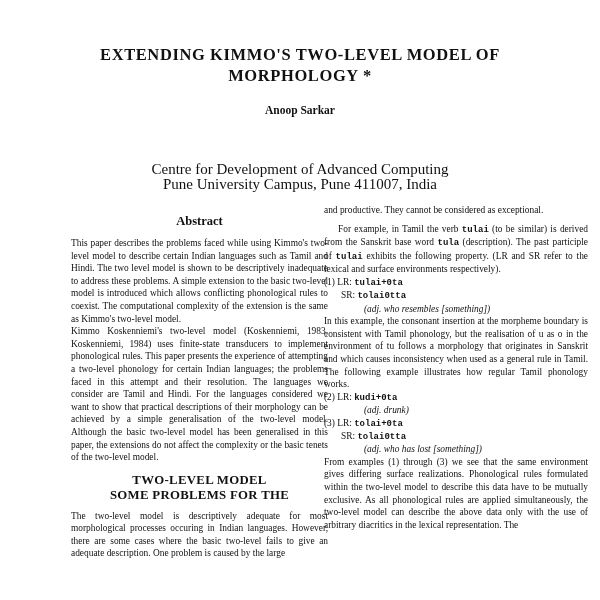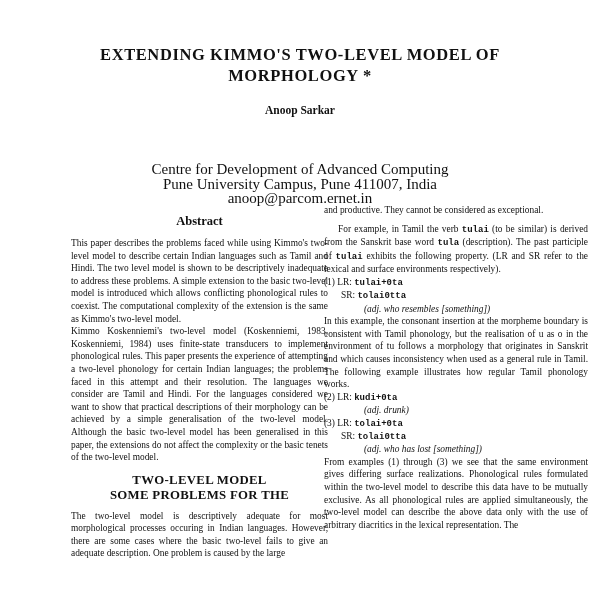--- a/index.html
+++ b/index.html
@@ -30,21 +30,20 @@
 <body>
 
 <div class="title">
   <div>EXTENDING KIMMO'S TWO-LEVEL MODEL OF</div>
   <div>MORPHOLOGY *</div>
 </div>
 <div class="author">Anoop Sarkar</div>
 <div class="affil">
   <div>Centre for Development of Advanced Computing</div>
   <div>Pune University Campus, Pune 411007, India</div>
-  <div>anoop@parcom.ernet.in</div>
 </div>
 
 <div class="col left">
   <h2 class="abs">Abstract</h2>
   <p>This paper describes the problems faced while using Kimmo's two-level model to describe certain Indian languages such as Tamil and Hindi. The two level model is shown to be descriptively inadequate to address these problems. A simple extension to the basic two-level model is introduced which allows conflicting phonological rules to coexist. The computational complexity of the extension is the same as Kimmo's two-level model.</p>
   <p>Kimmo Koskenniemi's two-level model (Koskenniemi, 1983, Koskenniemi, 1984) uses finite-state transducers to implement phonological rules. This paper presents the experience of attempting a two-level phonology for certain Indian languages; the problems faced in this attempt and their resolution. The languages we consider are Tamil and Hindi. For the languages considered we want to show that practical descriptions of their morphology can be achieved by a simple generalisation of the two-level model. Although the basic two-level model has been generalised in this paper, the extensions do not affect the complexity or the basic tenets of the two-level model.</p>
   <h2 class="sec">
     <div>TWO-LEVEL MODEL</div>
     <div>SOME PROBLEMS FOR THE</div>
   </h2>

